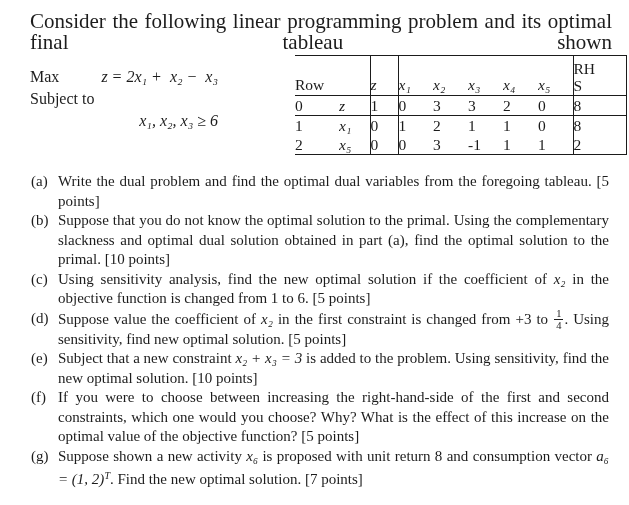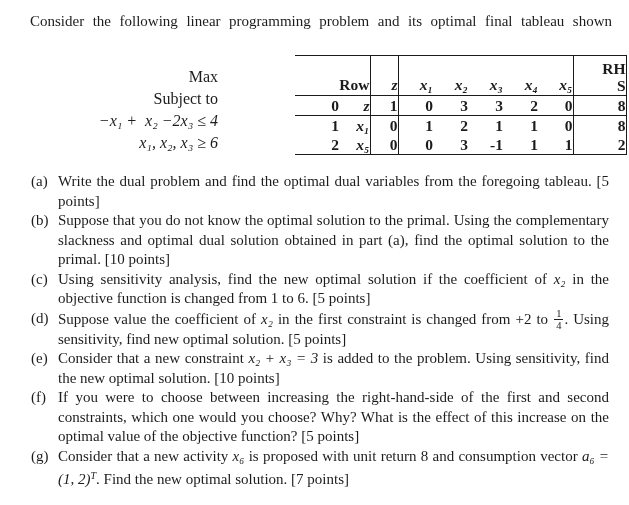--- a/index.html
+++ b/index.html
@@ -8,45 +8,45 @@
     background: #ffffff;
     color: #1c1c1c;
     position: relative;
     font-family: "Liberation Serif", "DejaVu Serif", serif;
     overflow: hidden;
   }
 
   
   .intro {
     position: absolute; left: 30px; top: 11px; width: 582px;
-    font-size: 15px; line-height: 21px; margin: 0;
+    font-size: 21px; line-height: 21px; margin: 0;
   }
   .intro .l1 { display: block; text-align: justify; text-align-last: justify; }
   .intro .l2 { display: block; }
 
   
   .mathblock {
     position: absolute; left: 30px; top: 66px; width: 188px;
     font-size: 16px; line-height: 22px;
   }
   .mline { display: flex; }
-  .mline.obj { justify-content: flex-end; gap: 25px; }
-  .mline.st  { justify-content: flex-end; }
+  .mline.obj { justify-content: space-between; gap: 25px; }
+  .mline.st  { justify-content: flex-start; }
   .mline.r   { justify-content: flex-end; }
   .mlabel { font-style: normal; white-space: pre; }
   .mexpr  { font-style: italic; white-space: pre; }
 
   
   .tableau {
     position: absolute; left: 295px; top: 55px;
     border-collapse: collapse; table-layout: fixed;
     font-size: 15.5px; color: #1b1b1b;
   }
   .tableau th, .tableau td {
-    font-weight: bold; padding: 0; text-align: right;
+    font-weight: normal; padding: 0; text-align: left;
     overflow: hidden;
   }
   .tableau thead th { vertical-align: bottom; height: 38px;
     border-top: 1.5px solid #1b1b1b; border-bottom: 1.5px solid #1b1b1b; padding-bottom: 1px; }
   .tableau td { height: 19px; vertical-align: middle; }
   .h-row { text-align: left; padding-left: 7px; }
   .zcol   { border-left: 1.5px solid #1b1b1b; border-right: 1.5px solid #1b1b1b; }
   .rhscol { border-left: 1.5px solid #1b1b1b; border-right: 1.5px solid #1b1b1b; }
   .row-z td { border-bottom: 1.5px solid #1b1b1b; }
   .row-last td { border-bottom: 1.5px solid #1b1b1b; }
@@ -75,26 +75,24 @@
 
 <div class="page">
 
   <p class="intro">
     <span class="l1">Consider the following linear programming problem and its optimal final tableau shown</span>
   </p>
 
   <div class="mathblock">
     <div class="mline obj">
       <span class="mlabel">Max</span>
+      <span class="mexpr">z = 2x₁ +  x₂ −  x₃</span>
     </div>
     <div class="mline st">
       <span class="mlabel">Subject to</span>
-    </div>
-    <div class="mline r">
-      <span class="mexpr">−x₁ +  x₂ −2x₃ ≤ 4</span>
     </div>
     <div class="mline r">
       <span class="mexpr">x₁, x₂, x₃ ≥ 6</span>
     </div>
   </div>
 
   <table class="tableau">
     <colgroup>
       <col style="width:44px">
         <col style="width:31px">
@@ -170,32 +168,32 @@
       <div class="ptext"><span>Suppose that you do not know the optimal solution to the primal. Using the complementary slackness and optimal dual solution obtained in part (a), find the optimal solution to the primal. [10 points]</span></div>
     </div>
 
     <div class="part">
       <span class="plabel">(c)</span>
       <div class="ptext"><span>Using sensitivity analysis, find the new optimal solution if the coefficient of </span><span class="mi">x₂</span><span> in the objective function is changed from 1 to 6. [5 points]</span></div>
     </div>
 
     <div class="part">
       <span class="plabel">(d)</span>
-      <div class="ptext"><span>Suppose value the coefficient of </span><span class="mi">x₂</span><span> in the first constraint is changed from +2 to </span><span class="frac"><span class="num">1</span><span class="den">4</span></span><span>. Using sensitivity, find new optimal solution. [5 points]</span></div>
+      <div class="ptext"><span>Suppose value the coefficient of </span><span class="mi">x₂</span><span> in the first constraint is changed from +3 to </span><span class="frac"><span class="num">1</span><span class="den">4</span></span><span>. Using sensitivity, find new optimal solution. [5 points]</span></div>
     </div>
 
     <div class="part">
       <span class="plabel">(e)</span>
-      <div class="ptext"><span>Consider that a new constraint </span><span class="mi">x₂ + x₃ = 3</span><span> is added to the problem. Using sensitivity, find the new optimal solution. [10 points]</span></div>
+      <div class="ptext"><span>Subject that a new constraint </span><span class="mi">x₂ + x₃ = 3</span><span> is added to the problem. Using sensitivity, find the new optimal solution. [10 points]</span></div>
     </div>
 
     <div class="part">
       <span class="plabel">(f)</span>
       <div class="ptext"><span>If you were to choose between increasing the right-hand-side of the first and second constraints, which one would you choose? Why? What is the effect of this increase on the optimal value of the objective function? [5 points]</span></div>
     </div>
 
     <div class="part">
       <span class="plabel">(g)</span>
-      <div class="ptext"><span>Consider that a new activity </span><span class="mi">x₆</span><span> is proposed with unit return 8 and consumption vector </span><span class="mi">a₆ = (1, 2)</span><span class="sup">T</span><span>. Find the new optimal solution. [7 points]</span></div>
+      <div class="ptext"><span>Suppose shown a new activity </span><span class="mi">x₆</span><span> is proposed with unit return 8 and consumption vector </span><span class="mi">a₆ = (1, 2)</span><span class="sup">T</span><span>. Find the new optimal solution. [7 points]</span></div>
     </div>
 
   </div>
 </div>
 
 </body></html>

